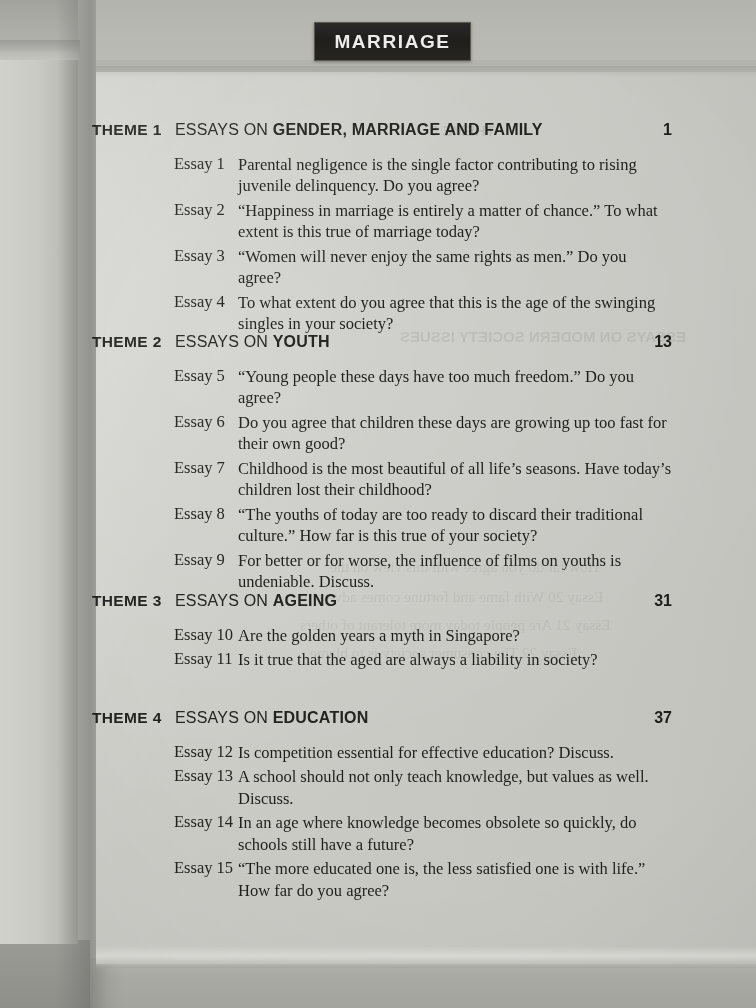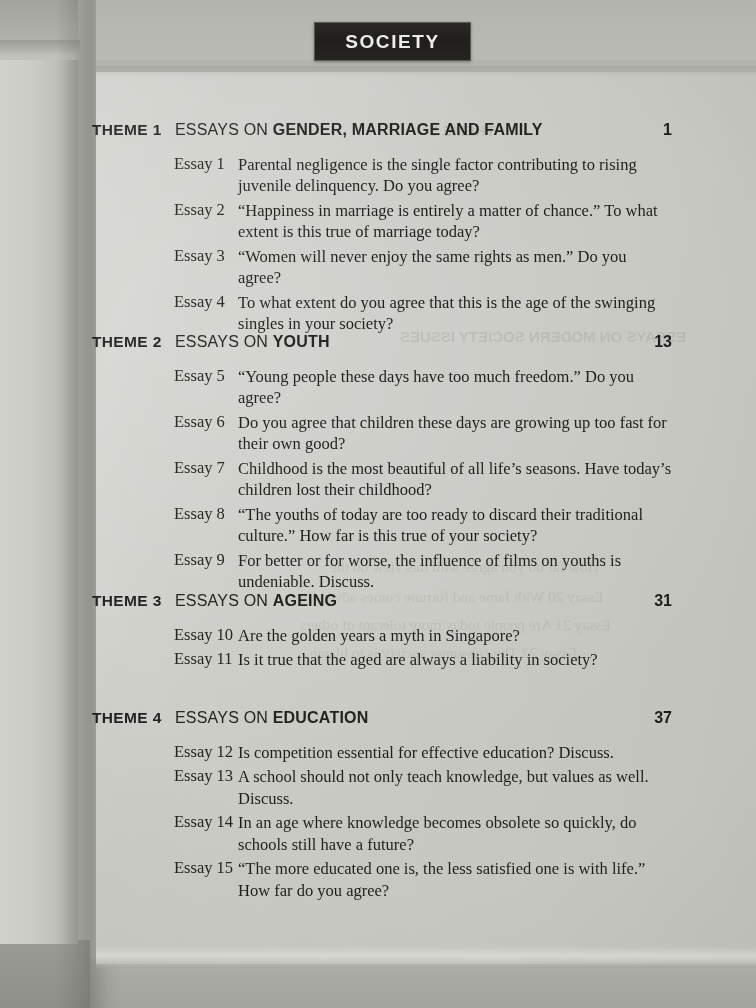--- a/index.html
+++ b/index.html
@@ -273,21 +273,21 @@
   <div id="showthrough-layer">
       <div class="showthrough" style="left: 430px; top: 122px;">THEME 5</div>
       <div class="showthrough" style="left: 400px; top: 328px;">ESSAYS ON MODERN SOCIETY ISSUES</div>
       <div class="showthrough serif" style="left: 330px; top: 558px;">How far do you agree with this view on the</div>
       <div class="showthrough serif" style="left: 300px; top: 588px;">Essay 20  With fame and fortune comes adversity</div>
       <div class="showthrough serif" style="left: 300px; top: 616px;">Essay 21  Are people today more tolerant of others</div>
       <div class="showthrough serif" style="left: 310px; top: 644px;">Essay 22  The consumer society is to blame</div>
     </div>
 
   <div class="contents-banner">
-    <span class="contents-banner-text">SOCIETY</span>
+    <span class="contents-banner-text">MARRIAGE</span>
   </div>
 
   <div class="toc" id="toc">
       <div class="theme-block" style="top: 121px;">
         <div class="theme-head">
           <div class="theme-label">THEME 1</div>
           <div class="theme-title"><span class="prefix">ESSAYS ON </span><span class="subject">GENDER, MARRIAGE AND FAMILY</span></div>
           <div class="theme-page">1</div>
         </div>
         <div class="essay-row">

